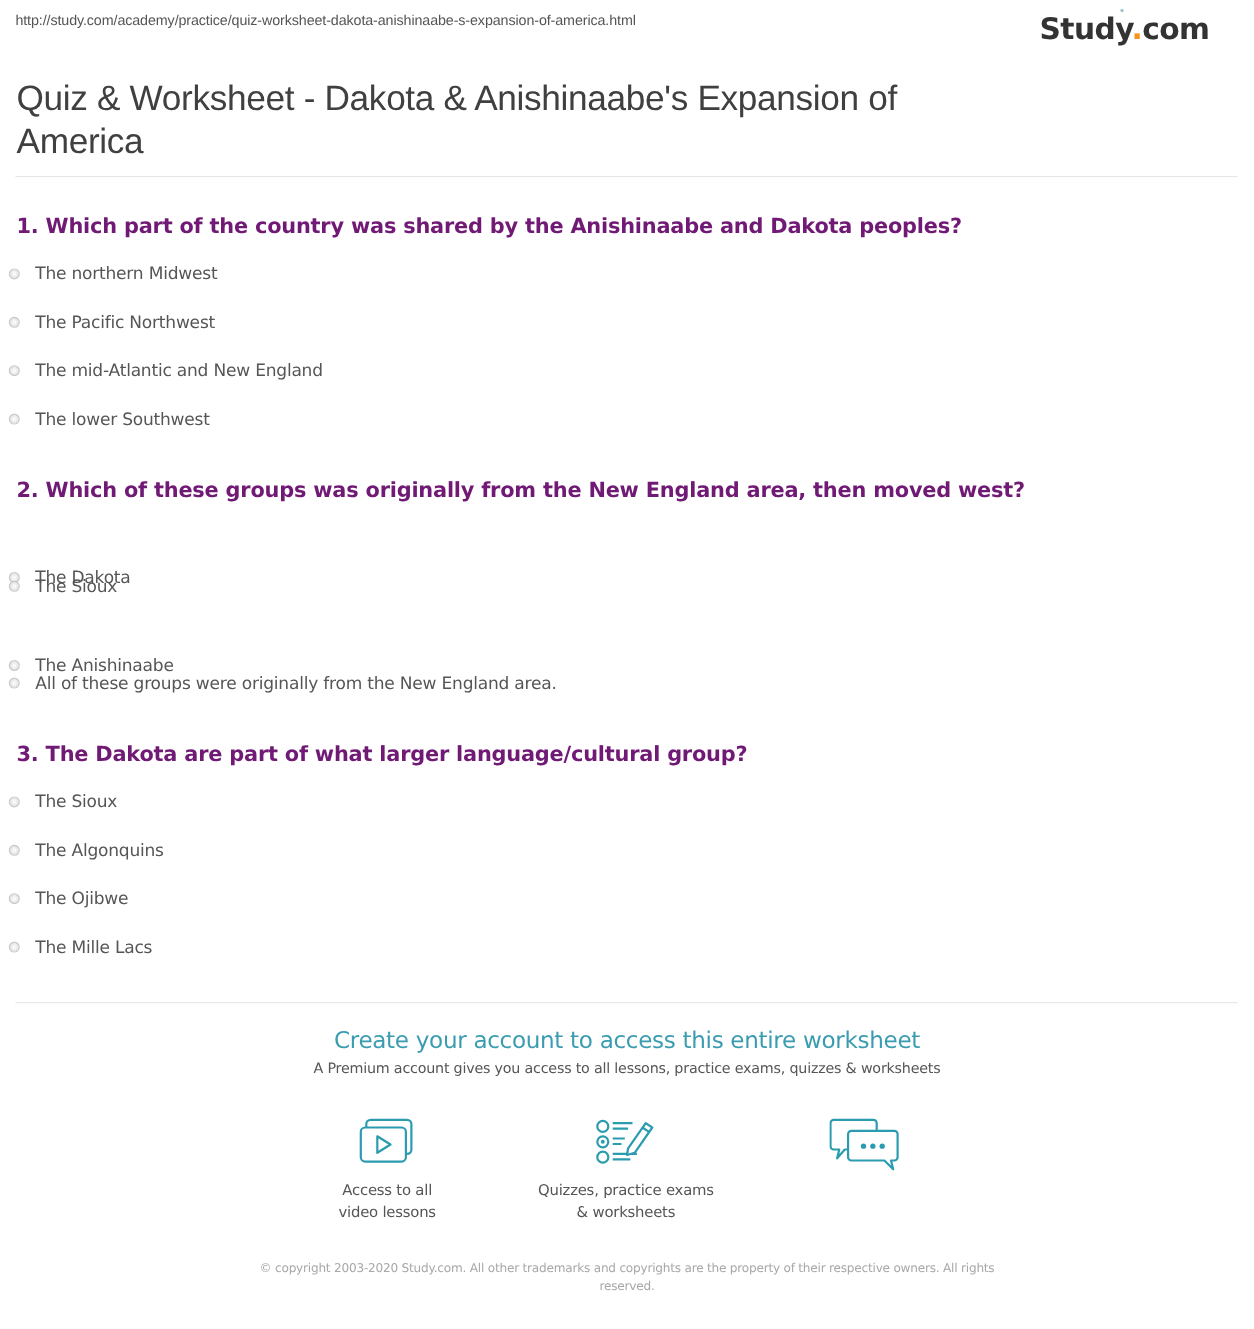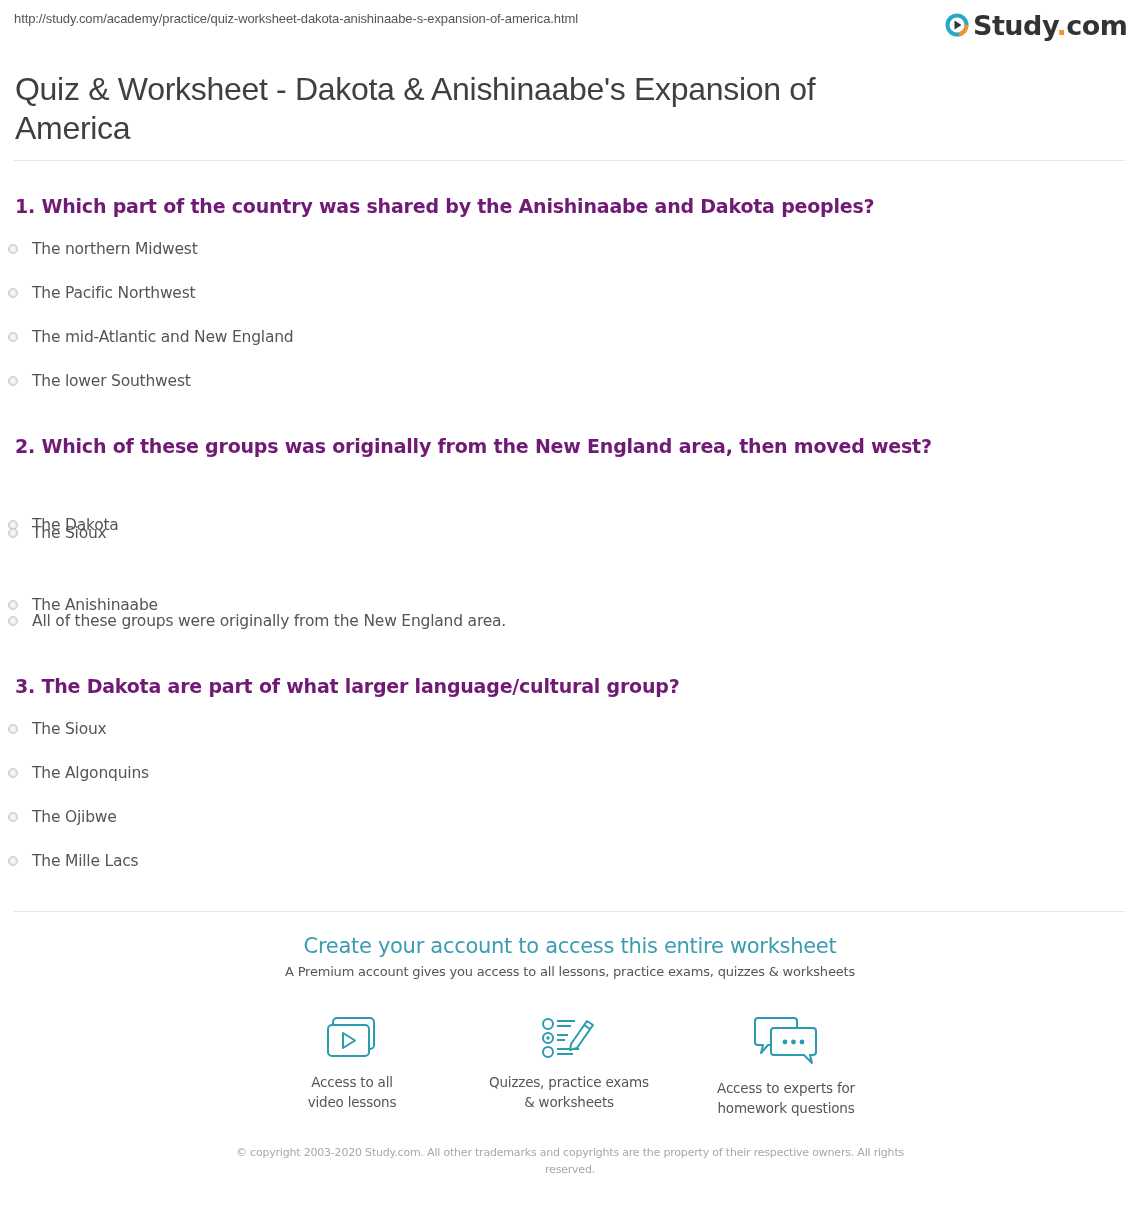--- a/index.html
+++ b/index.html
@@ -6,21 +6,21 @@
     body {
       width: 1140px; height: 1208px; position: relative; overflow: hidden;
       font-family: "Liberation Sans", "DejaVu Sans", sans-serif; color: #555555;
     }
     .url {
       position: absolute; left: 14px; top: 11px;
       font-size: 13px; color: #555; letter-spacing: -0.1px;
     }
     .logo {
       position: absolute; left: 945px; top: 8px; height: 34px;
-      display: flex; align-items: center;
+      display: flex; align-items: center; flex-direction: column;
     }
     .logo-mark { width: 24px; height: 24px; margin-right: 4px; }
     .logo-text {
       font-family: "DejaVu Sans", sans-serif; font-size: 27px; font-weight: bold;
       color: #333333; letter-spacing: -0.5px;
     }
     .logo-dot { color: #f7941d; }
     .page-title {
       position: absolute; left: 15px; top: 70px; width: 880px;
       font-family: "Liberation Sans", sans-serif;
@@ -189,19 +189,15 @@
 </div>
 
 <div class="feature" style="left:686px;">
   <svg width="64" height="50" viewBox="0 0 64 50">
     <path d="M4 2 H40 A3 3 0 0 1 43 5 V26 A3 3 0 0 1 40 29 H14 L7 37 L9 29 H4 A3 3 0 0 1 1 26 V5 A3 3 0 0 1 4 2 Z" fill="#fff" stroke="#2b9bb0" stroke-width="2" stroke-linejoin="round"></path>
     <path d="M20 12 H59 A3 3 0 0 1 62 15 V36 A3 3 0 0 1 59 39 H56 L58 47 L50 39 H20 A3 3 0 0 1 17 36 V15 A3 3 0 0 1 20 12 Z" fill="#fff" stroke="#2b9bb0" stroke-width="2" stroke-linejoin="round"></path>
     <circle cx="31" cy="26" r="2.4" fill="#2b9bb0"></circle>
     <circle cx="39.5" cy="26" r="2.4" fill="#2b9bb0"></circle>
     <circle cx="48" cy="26" r="2.4" fill="#2b9bb0"></circle>
   </svg>
-  <div class="feature-label">
-    <div>Access to experts for</div>
-    <div>homework questions</div>
-  </div>
 </div>
 
 <div class="copyright">© copyright 2003-2020 Study.com. All other trademarks and copyrights are the property of their respective owners. All rights reserved.</div>
 
 </body></html>

